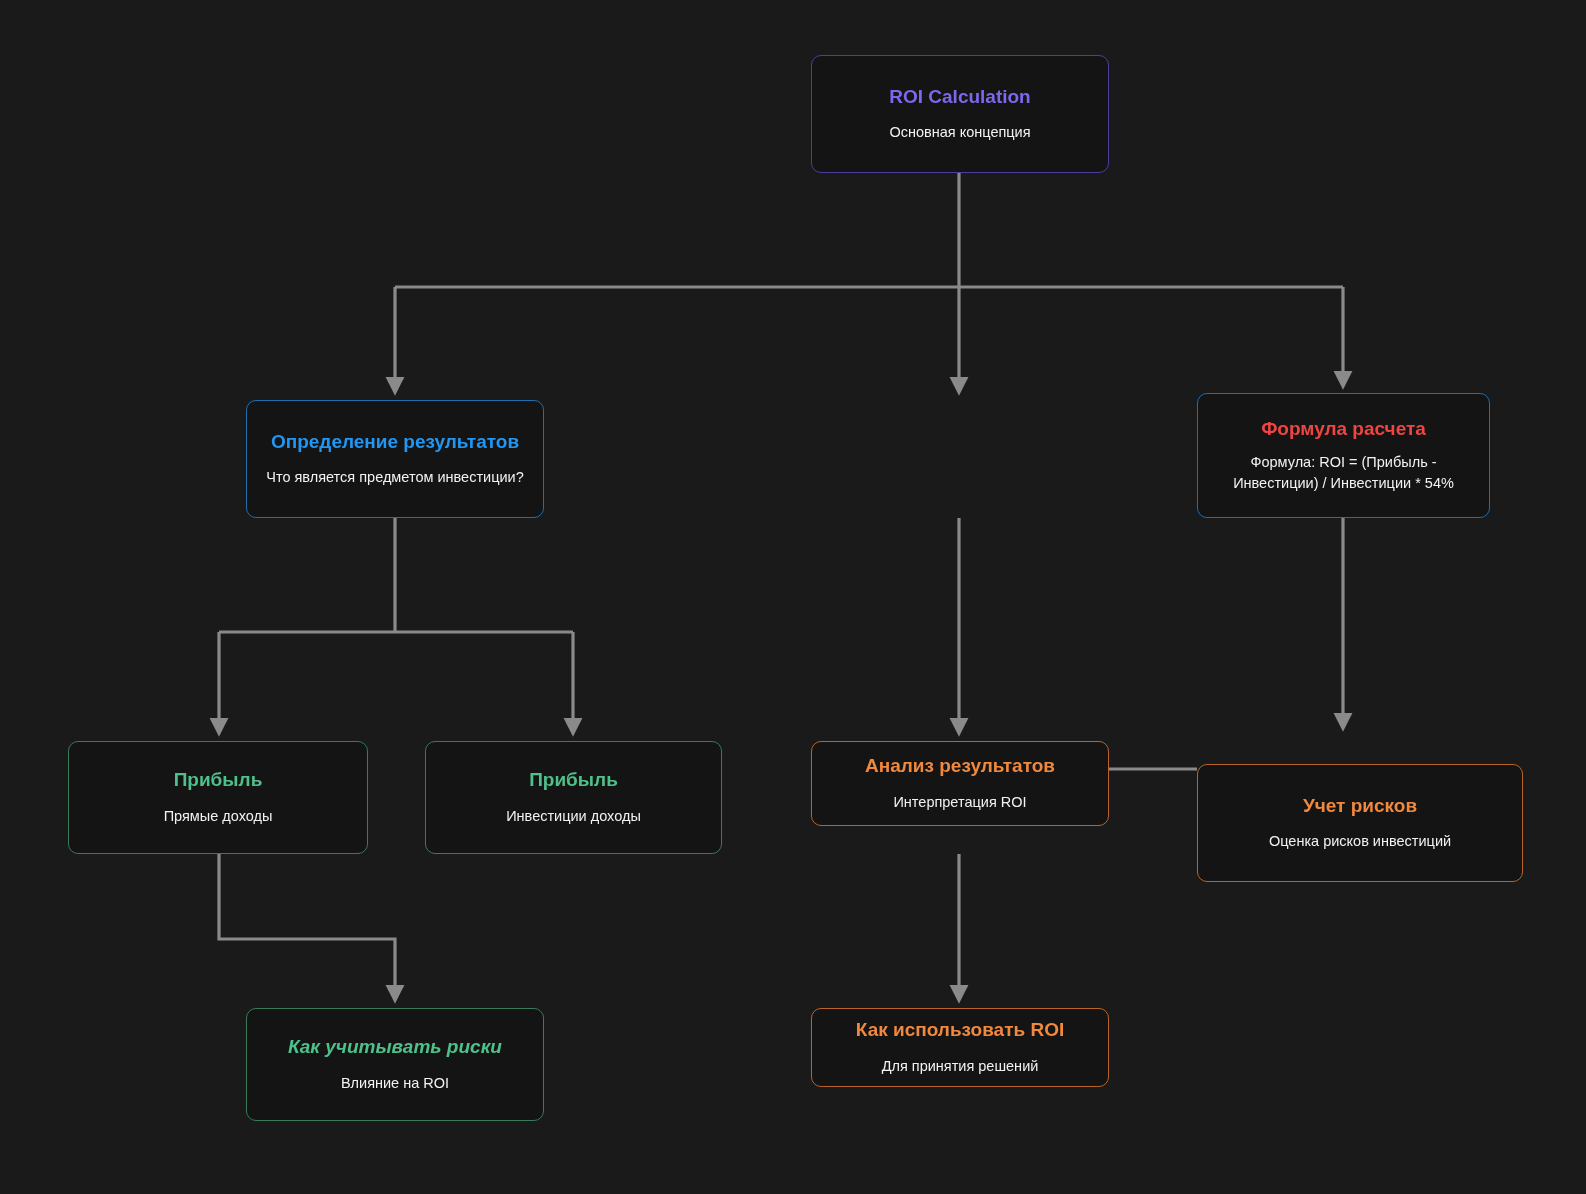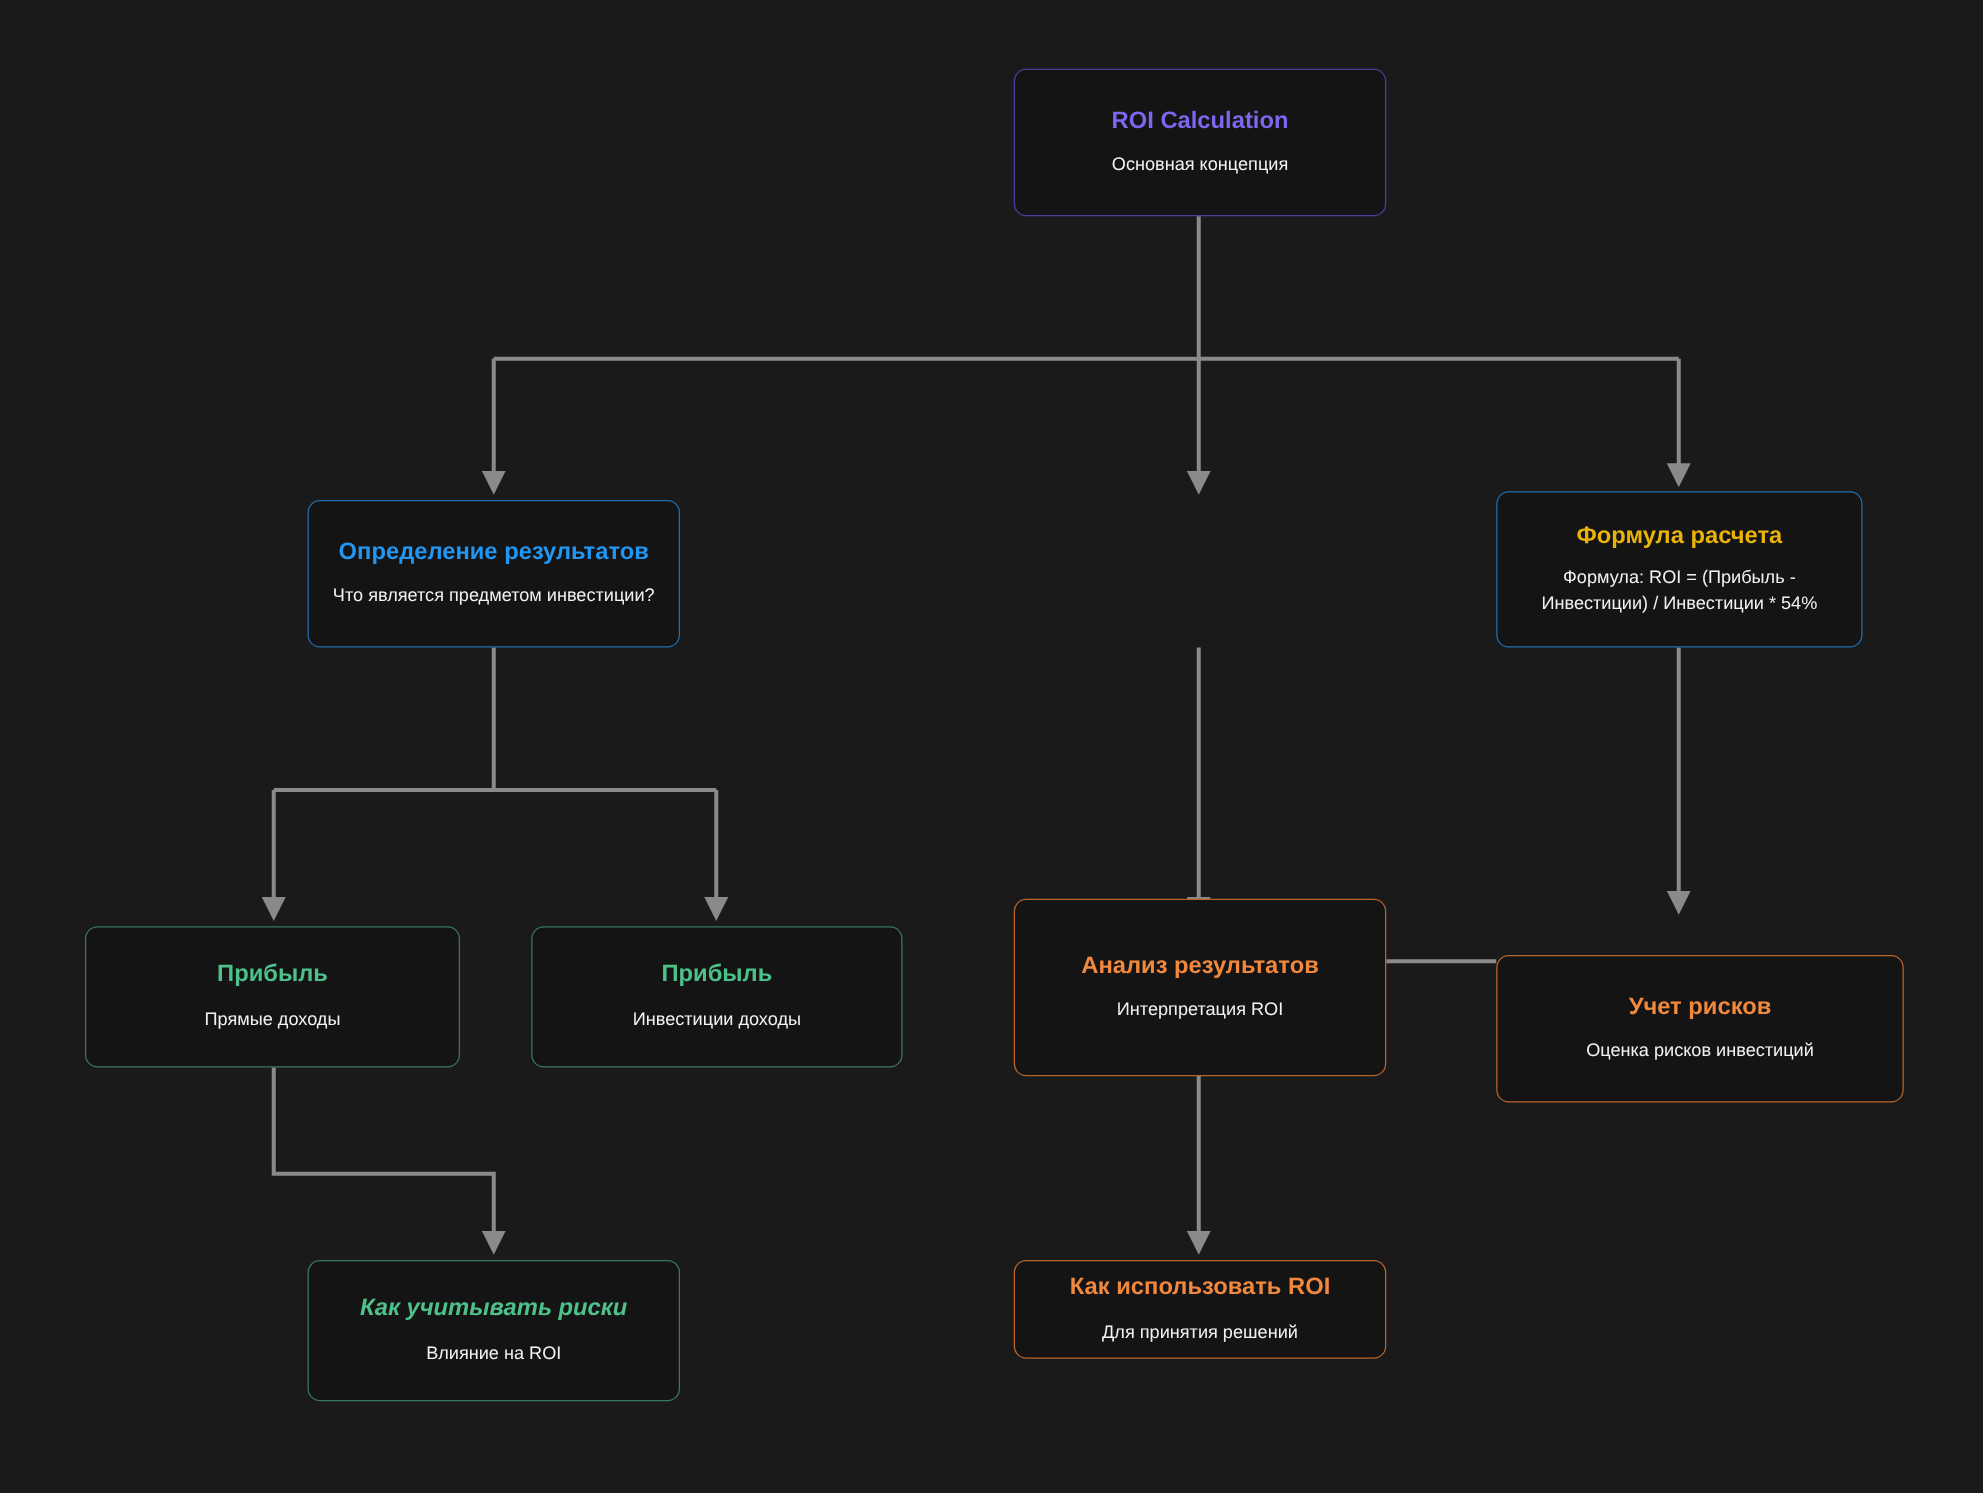--- a/index.html
+++ b/index.html
@@ -95,35 +95,35 @@
     <div class="n-desc">Основная концепция</div>
   </div>
 
   <div class="node" style="left:246px; top:400px; width:298px; height:118px; border-color:#1f6fb0;">
     <div class="n-title" style="color:#2196f3;">Определение результатов</div>
     <div class="n-desc">Что является предметом инвестиции?</div>
   </div>
 
 
   <div class="node wrap" style="left:1197px; top:393px; width:293px; height:125px; border-color:#1f6fb0;">
-    <div class="n-title" style="color:#eab308; margin-bottom:12px;">Формула расчета</div>
+    <div class="n-title" style="color:#ef4444; margin-bottom:12px;">Формула расчета</div>
     <div class="n-desc">Формула: ROI = (Прибыль - Инвестиции) / Инвестиции * 54%</div>
   </div>
 
   <div class="node" style="left:68px; top:741px; width:300px; height:113px; border-color:#3a7a5a;">
     <div class="n-title" style="color:#4ec08a;">Прибыль</div>
     <div class="n-desc">Прямые доходы</div>
   </div>
 
   <div class="node" style="left:425px; top:741px; width:297px; height:113px; border-color:#3a7a5a;">
     <div class="n-title" style="color:#4ec08a;">Прибыль</div>
     <div class="n-desc">Инвестиции доходы</div>
   </div>
 
-  <div class="node" style="left:811px; top:719px; width:298px; height:142px; border-color:#b9642a;">
+  <div class="node" style="left:811px; top:741px; width:298px; height:85px; border-color:#b9642a;">
     <div class="n-title" style="color:#f0883e;">Анализ результатов</div>
     <div class="n-desc">Интерпретация ROI</div>
   </div>
 
   <div class="node" style="left:1197px; top:736px; width:326px; height:118px; border-color:#b9642a;margin-top:28px;">
     <div class="n-title" style="color:#f0883e;">Учет рисков</div>
     <div class="n-desc">Оценка рисков инвестиций</div>
   </div>
 
   <div class="node" style="left:246px; top:1008px; width:298px; height:113px; border-color:#3a7a5a;">

